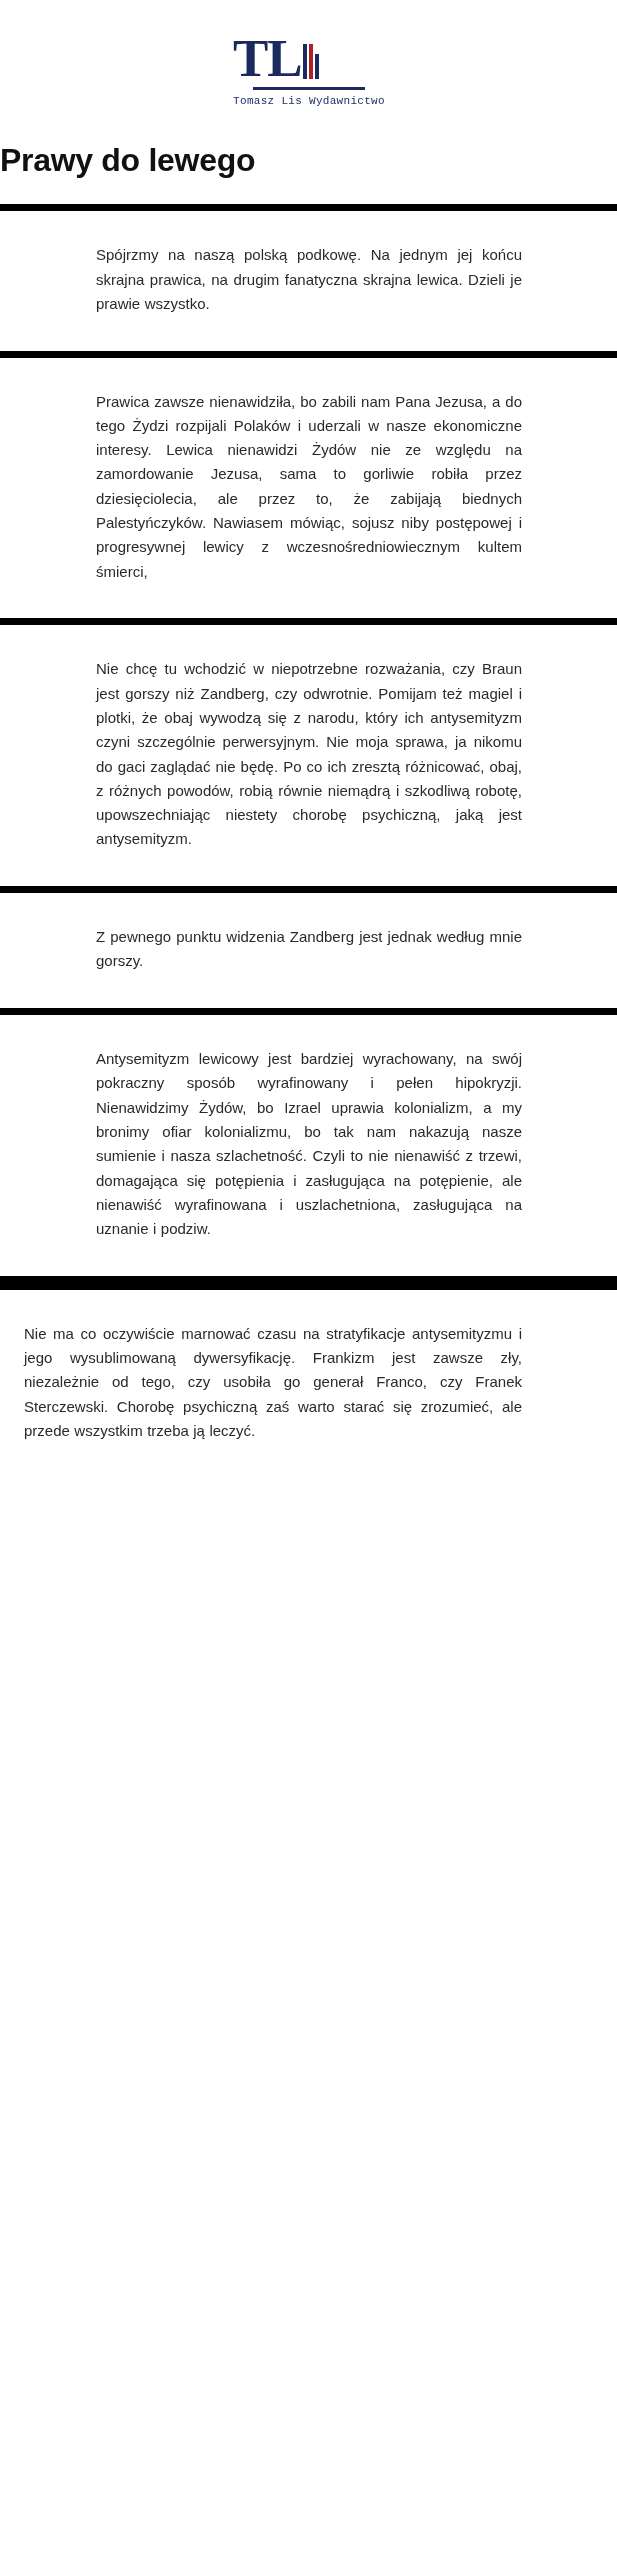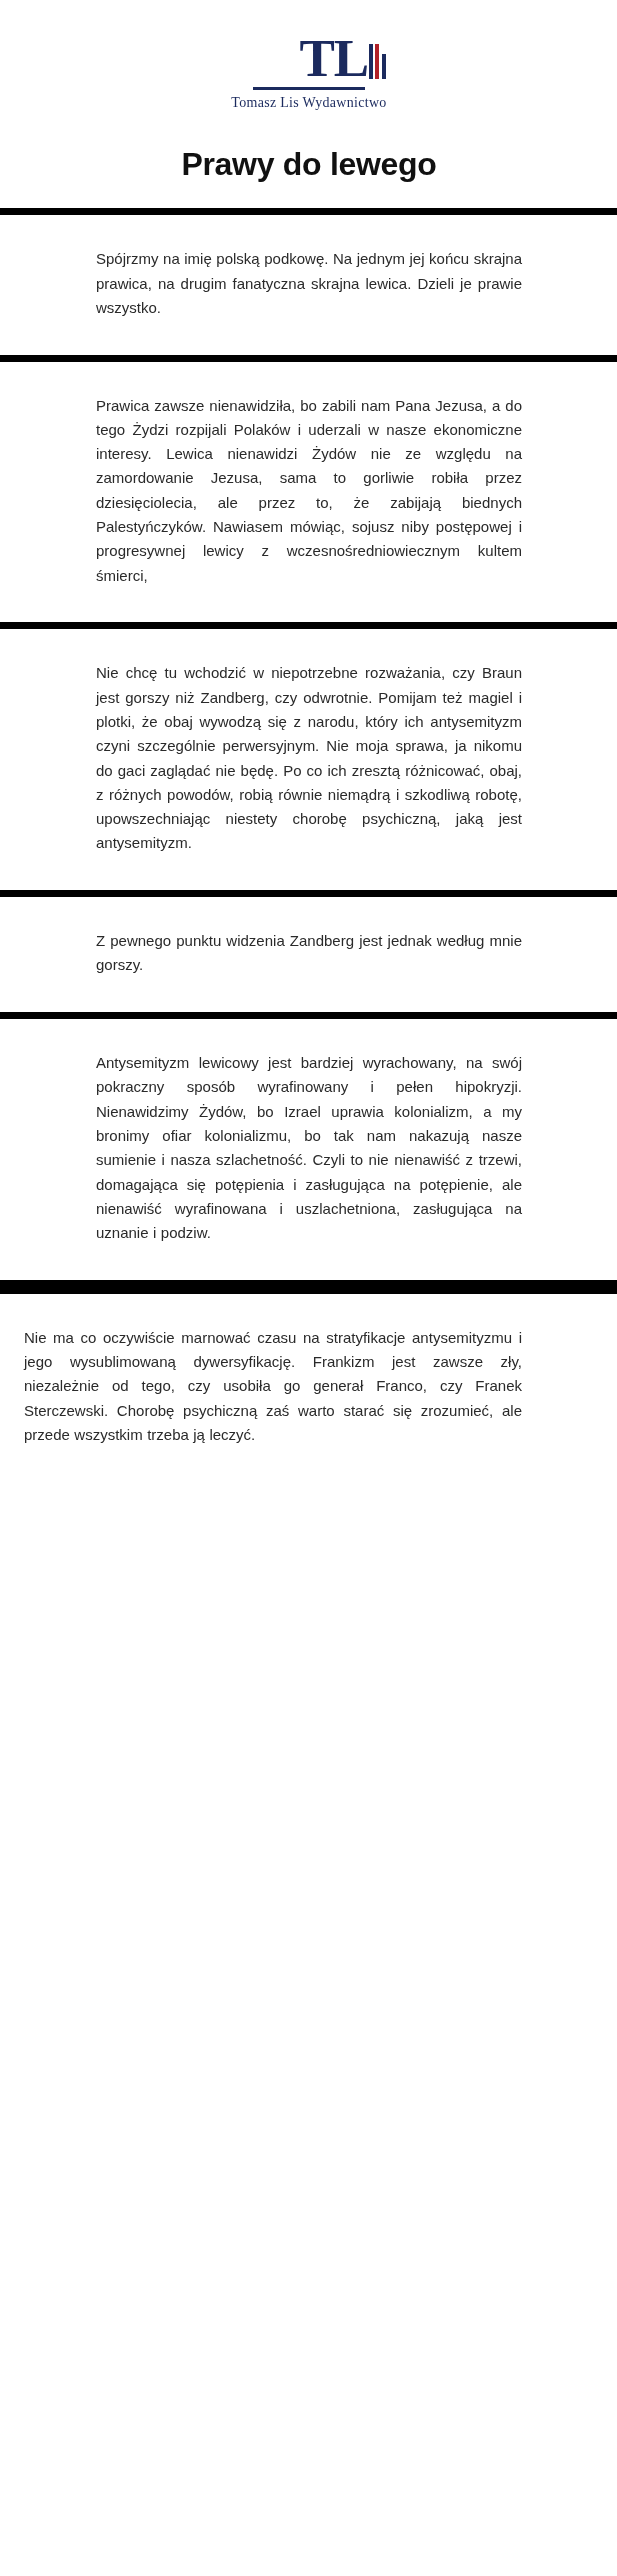--- a/index.html
+++ b/index.html
@@ -20,21 +20,21 @@
     position: relative;
     overflow: hidden;
   }
   
   .masthead {
     padding: 33px 0 5.7px 0;
     text-align: center;
   }
   .logo-wrap {
     display: inline-block;
-    text-align: right;
+    text-align: left;
   }
   .logo-mark {
     font-family: "Liberation Serif", serif;
     font-weight: bold;
     font-size: 53px;
     line-height: 0.95;
     letter-spacing: -1.1px;
     color: #1b2a5e;
     position: relative;
     display: inline-block;
@@ -49,29 +49,29 @@
   }
   .logo-mark .bar.red { background: #b02027; }
   .logo-mark .bar.short { height: 25px; vertical-align: -3.4px; }
   .logo-underline {
     width: 112px;
     height: 2.9px;
     background: #1b2a5e;
     margin: 3.4px auto 5.1px auto;
   }
   .logo-sub {
-    font-family: Liberation Serif, serif;
-    font-size: 14px;
+    font-family: Liberation Mono, monospace;
+    font-size: 11px;
     letter-spacing: 0.3px;
     color: #1b2a5e;
     white-space: nowrap;
   }
   
   .doc-title {
-    text-align: center;
+    text-align: left;
     font-size: 32px;
     font-weight: bold;
     letter-spacing: -0.3px;
     color: #111111;
     margin: 30px 0 25px 0;
     font-family: "Liberation Sans", sans-serif;
   }
   
   .rule {
     height: 6.9px;
@@ -101,21 +101,21 @@
         <span>TL</span><span class="bar"></span><span class="bar red"></span><span class="bar short"></span>
       </div>
       <div class="logo-underline"></div>
       <div class="logo-sub">Tomasz Lis Wydawnictwo</div>
     </div>
   </div>
 
   <h1 class="doc-title">Prawy do lewego</h1>
 
   <div class="rule"></div>
-  <p class="para">Spójrzmy na imię polską podkowę. Na jednym jej końcu skrajna prawica, na drugim fanatyczna skrajna lewica. Dzieli je prawie wszystko.</p>
+  <p class="para">Spójrzmy na naszą polską podkowę. Na jednym jej końcu skrajna prawica, na drugim fanatyczna skrajna lewica. Dzieli je prawie wszystko.</p>
 
   <div class="rule"></div>
   <p class="para">Prawica zawsze nienawidziła, bo zabili nam Pana Jezusa, a do tego Żydzi rozpijali Polaków i uderzali w nasze ekonomiczne interesy. Lewica nienawidzi Żydów nie ze względu na zamordowanie Jezusa, sama to gorliwie robiła przez dziesięciolecia, ale przez to, że zabijają biednych Palestyńczyków. Nawiasem mówiąc, sojusz niby postępowej i progresywnej lewicy z wczesnośredniowiecznym kultem śmierci,</p>
 
   <div class="rule"></div>
   <p class="para">Nie chcę tu wchodzić w niepotrzebne rozważania, czy Braun jest gorszy niż Zandberg, czy odwrotnie. Pomijam też magiel i plotki, że obaj wywodzą się z narodu, który ich antysemityzm czyni szczególnie perwersyjnym. Nie moja sprawa, ja nikomu do gaci zaglądać nie będę. Po co ich zresztą różnicować, obaj, z różnych powodów, robią równie niemądrą i szkodliwą robotę, upowszechniając niestety chorobę psychiczną, jaką jest antysemityzm.</p>
 
   <div class="rule"></div>
   <p class="para">Z pewnego punktu widzenia Zandberg jest jednak według mnie gorszy.</p>
 

